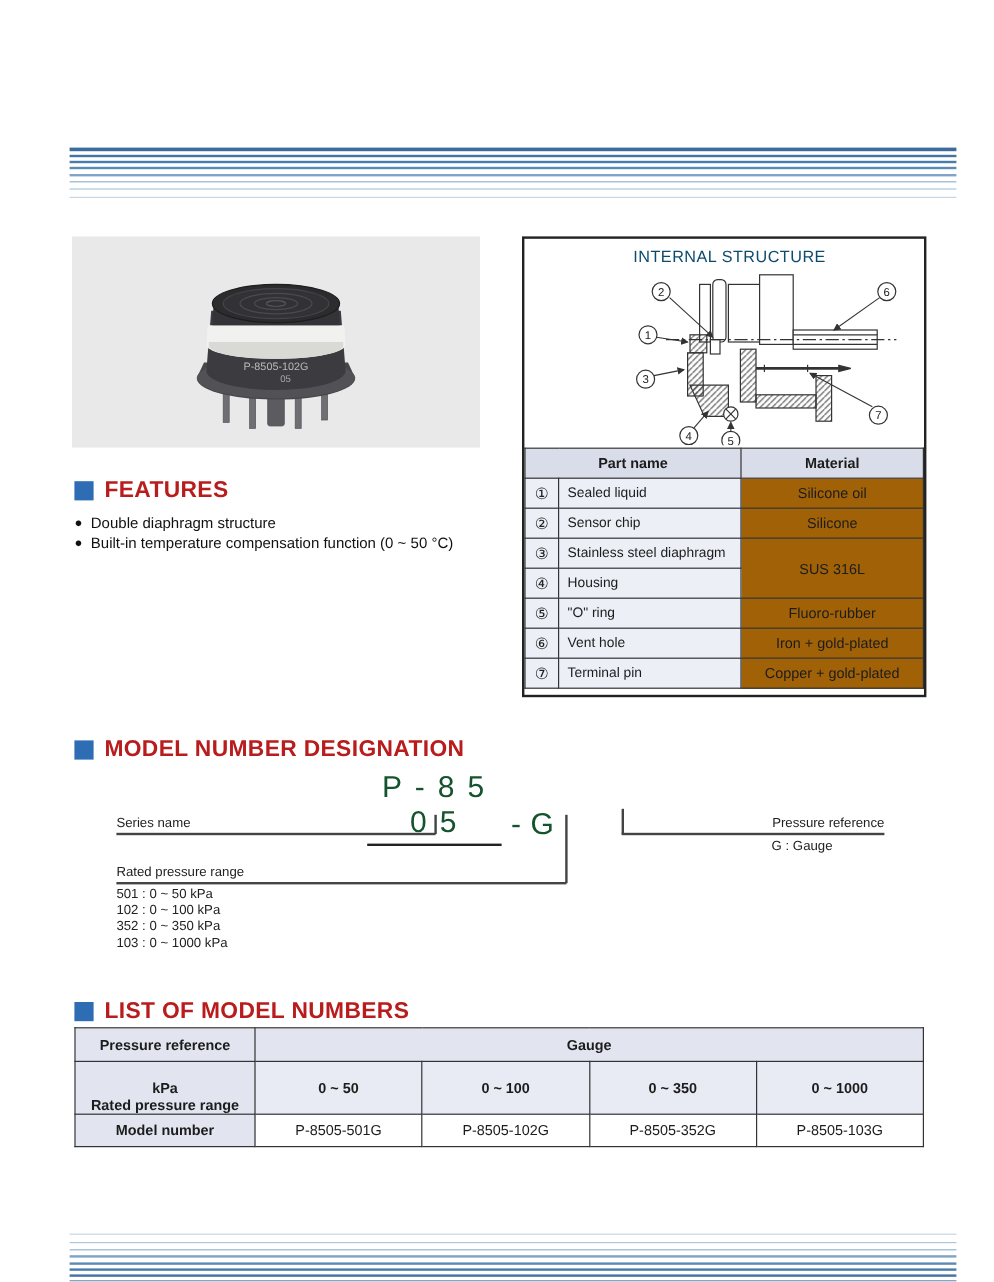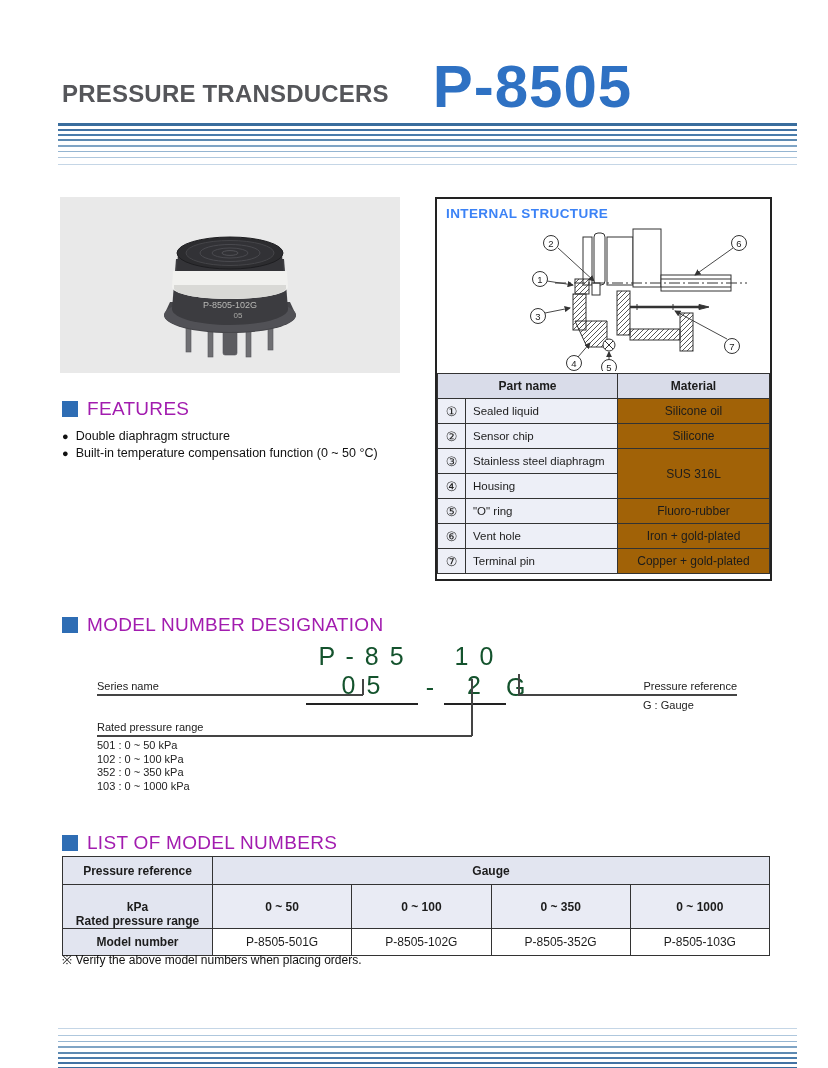--- a/index.html
+++ b/index.html
@@ -14,35 +14,35 @@
 
   .rules { position:absolute; left:58px; width:739px; }
   .rules-top { top:123px; }
   .rules-bottom { top:1028px; }
   .rules div { width:100%; }
 
   
   .photo { position:absolute; left:60px; top:197px; width:340px; height:176px; background:#e9e9e9; }
 
   .internal { position:absolute; left:435px; top:197px; width:337px; height:384px; border:2px solid #222; background:#fff; }
-  .internal-title { font-size:13.5px; font-weight:bold; letter-spacing:0.4px; padding:7px 0 0 9px; color:#3b82f6; }
+  .internal-title { font-size:13.5px; font-weight:normal; letter-spacing:0.4px; padding:7px 0 0 9px; color:#0c4a6e;text-align:center; }
   .diagram-wrap { width:100%; height:152px; }
 
   table.parts { width:100%; border-collapse:collapse; font-size:11.5px; }
   table.parts th, table.parts td { border:1px solid #333; }
   table.parts thead th { height:25px; background:#d9dce9; font-weight:bold; font-size:12px; }
   table.parts td { height:25px; }
   td.pnum { width:28px; text-align:center; background:#edeff7; font-size:13px; color:#222; }
   td.pname { width:152px; padding-left:7px; background:#edeff7; }
   td.pmat { text-align:center; background:#a16207; font-size:12px; }
 
   
   .section-head { position:absolute; display:flex; align-items:center; gap:9px; }
   .sq { width:16px; height:16px; background:#2e6db4; }
-  .section-head .txt { font-size:19px; font-weight:normal; color:#a21caf; letter-spacing:0.3px; }
+  .section-head .txt { font-size:19px; font-weight:bold; color:#b91c1c; letter-spacing:0.3px; }
   .features-list { position:absolute; left:62px; top:428px; font-size:12.5px; line-height:17px; color:#111; }
   .feat { display:flex; gap:7px; align-items:flex-start; }
   .feat .bullet { font-size:11px; line-height:17px; }
 
   
   .designation { position:absolute; left:0; top:640px; width:828px; height:170px; }
   .code-row { position:absolute; left:306px; top:2px; display:flex; align-items:flex-end; color:#14532d; }
   .code-seg { font-size:25px; letter-spacing:2px; text-align:center; }
   .u { border-bottom:2px solid #222; padding-bottom:3px; }
   .seg-a { width:112px; }
@@ -67,24 +67,20 @@
 
   .footnote { position:absolute; left:62px; top:951px; font-size:12px; color:#111; }
 
   svg text { font-family:"Liberation Sans", sans-serif; }
 </style>
 </head>
 <body>
 
 <div class="page">
 
-  <div class="brand-row">
-    <div class="brand-category">PRESSURE TRANSDUCERS</div>
-    <div class="brand-model">P-8505</div>
-  </div>
 
   <div class="rules rules-top">
     <div style="height:3px;background:#3a6d9d;margin-bottom:3px"></div>
     <div style="height:2px;background:#4273a4;margin-bottom:3px"></div>
     <div style="height:2px;background:#4a7cab;margin-bottom:3px"></div>
     <div style="height:2px;background:#5d8ab2;margin-bottom:4px"></div>
     <div style="height:2px;background:#7fa4c5;margin-bottom:4px"></div>
     <div style="height:1px;background:#95b5d1;margin-bottom:5px"></div>
     <div style="height:1px;background:#aec7dd;margin-bottom:6px"></div>
     <div style="height:1px;background:#c5d6e6"></div>
@@ -265,21 +261,20 @@
 
   <div class="section-head" style="left:62px;top:614px;">
     <div class="sq"></div>
     <div class="txt">MODEL NUMBER DESIGNATION</div>
   </div>
 
   <div class="designation">
     <div class="code-row">
       <span class="code-seg seg-a u">P - 8 5 0 5</span>
       <span class="seg-dash">-</span>
-      <span class="code-seg seg-b u">1 0 2</span>
       <span class="seg-c">G</span>
     </div>
 
     <div class="dline" style="left:362px;top:39px;width:1.5px;height:16px;"></div>
     <div class="dline" style="left:97px;top:54px;width:266px;height:1.5px;"></div>
     <div class="dline" style="left:471px;top:39px;width:1.5px;height:57px;"></div>
     <div class="dline" style="left:97px;top:95px;width:375px;height:1.5px;"></div>
     <div class="dline" style="left:518px;top:34px;width:1.5px;height:21px;"></div>
     <div class="dline" style="left:518px;top:54px;width:219px;height:1.5px;"></div>
 
@@ -322,21 +317,20 @@
     <tr class="r3">
       <th class="rowhead">Model number</th>
       <td class="val">P-8505-501G</td>
       <td class="val">P-8505-102G</td>
       <td class="val">P-8505-352G</td>
       <td class="val">P-8505-103G</td>
     </tr>
   </tbody>
     </table>
 
-  <div class="footnote">※ Verify the above model numbers when placing orders.</div>
 
   <div class="rules rules-bottom">
     <div style="height:1px;background:#c5d6e6;margin-bottom:6px"></div>
     <div style="height:1px;background:#aec7dd;margin-bottom:5px"></div>
     <div style="height:1px;background:#95b5d1;margin-bottom:4px"></div>
     <div style="height:2px;background:#7fa4c5;margin-bottom:4px"></div>
     <div style="height:2px;background:#5d8ab2;margin-bottom:3px"></div>
     <div style="height:2px;background:#4a7cab;margin-bottom:3px"></div>
     <div style="height:2px;background:#4273a4;margin-bottom:3px"></div>
     <div style="height:3px;background:#3a6d9d"></div>

